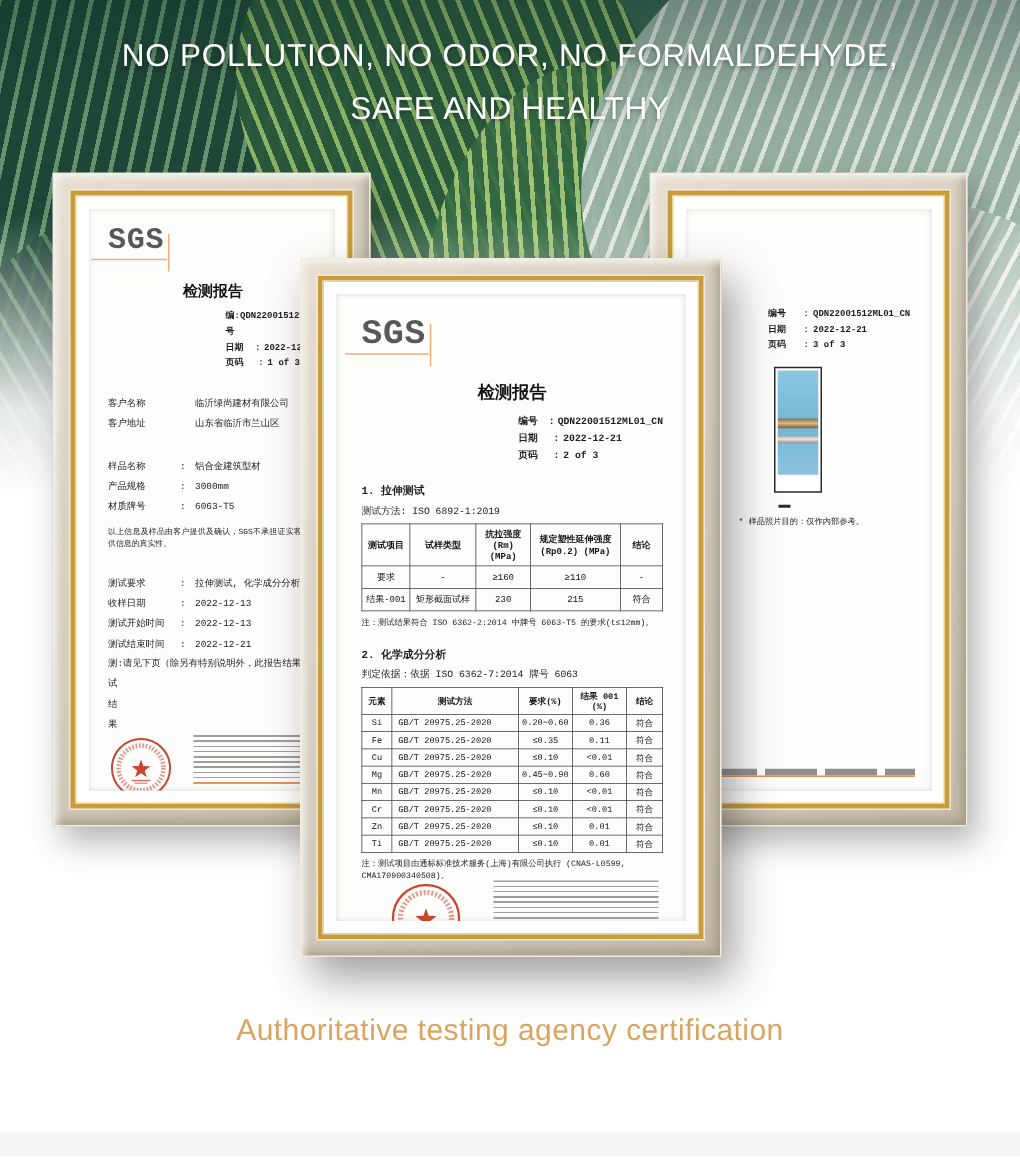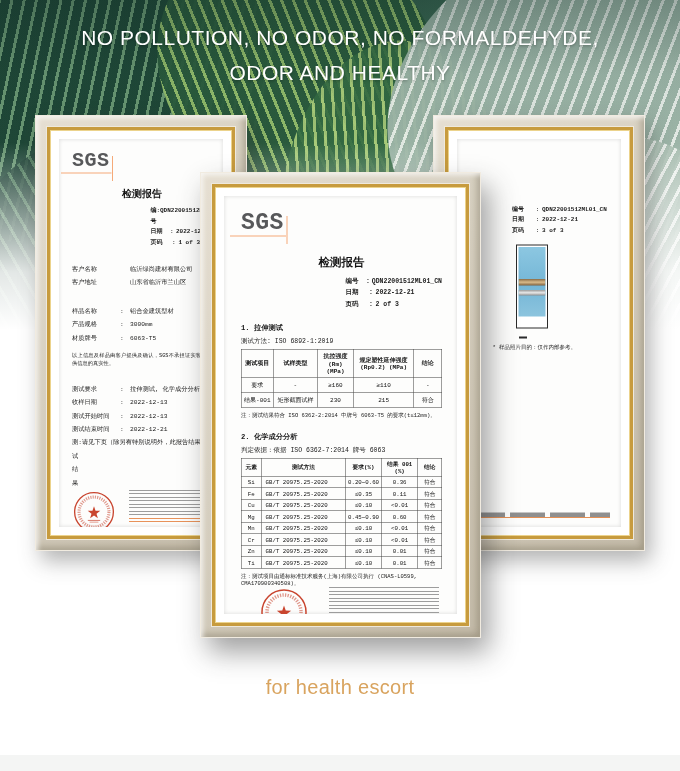--- a/index.html
+++ b/index.html
@@ -131,21 +131,21 @@
   <div class="leaf leaf1"></div>
   <div class="leaf leaf6"></div>
   <div class="leaf leaf2"></div>
   <div class="leaf leaf3"></div>
   <div class="leaf leaf4"></div>
   <div class="leaf leaf5"></div>
 </div>
 
 <div class="banner">
   <div>NO POLLUTION, NO ODOR, NO FORMALDEHYDE,</div>
-  <div>ODOR AND HEALTHY</div>
+  <div>SAFE AND HEALTHY</div>
 </div>
 
 <div class="frame frame-left">
   <div class="gold">
     <div class="paper">
       <div class="paper-inner ps">
         <div class="sgs">
           <span>SGS</span>
           <span class="crop-h"></span>
           <span class="crop-v"></span>
@@ -433,15 +433,15 @@
             <div class="sp-gray" style="height:7px"></div>
 
           </div>
         </div>
       </div>
     </div>
   </div>
 </div>
 
 <div class="caption">
-  <div>for health escort</div>
+  <div>Authoritative testing agency certification</div>
 </div>
 <div class="bottom-strip"></div>
 
 </body></html>

